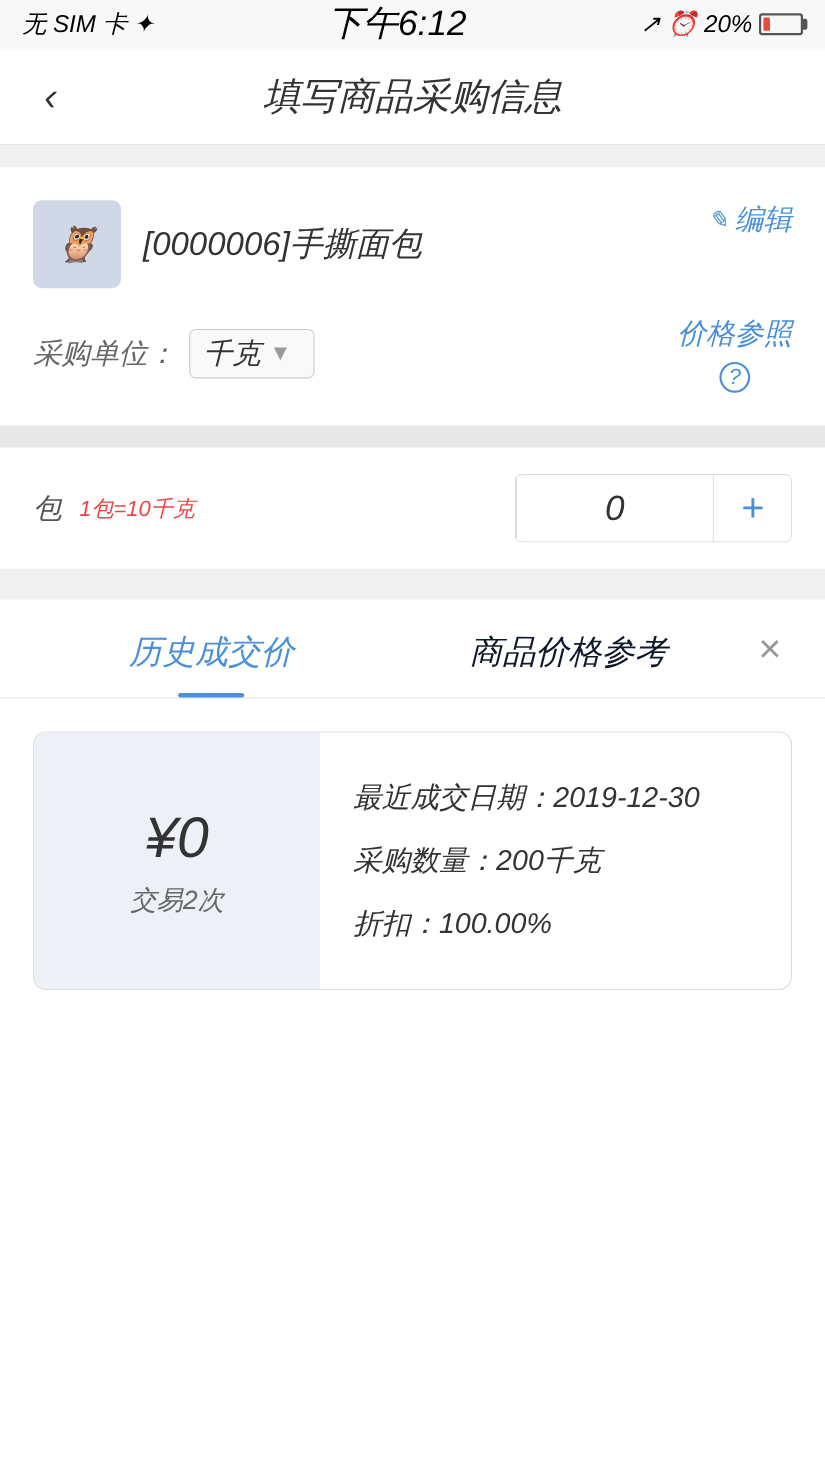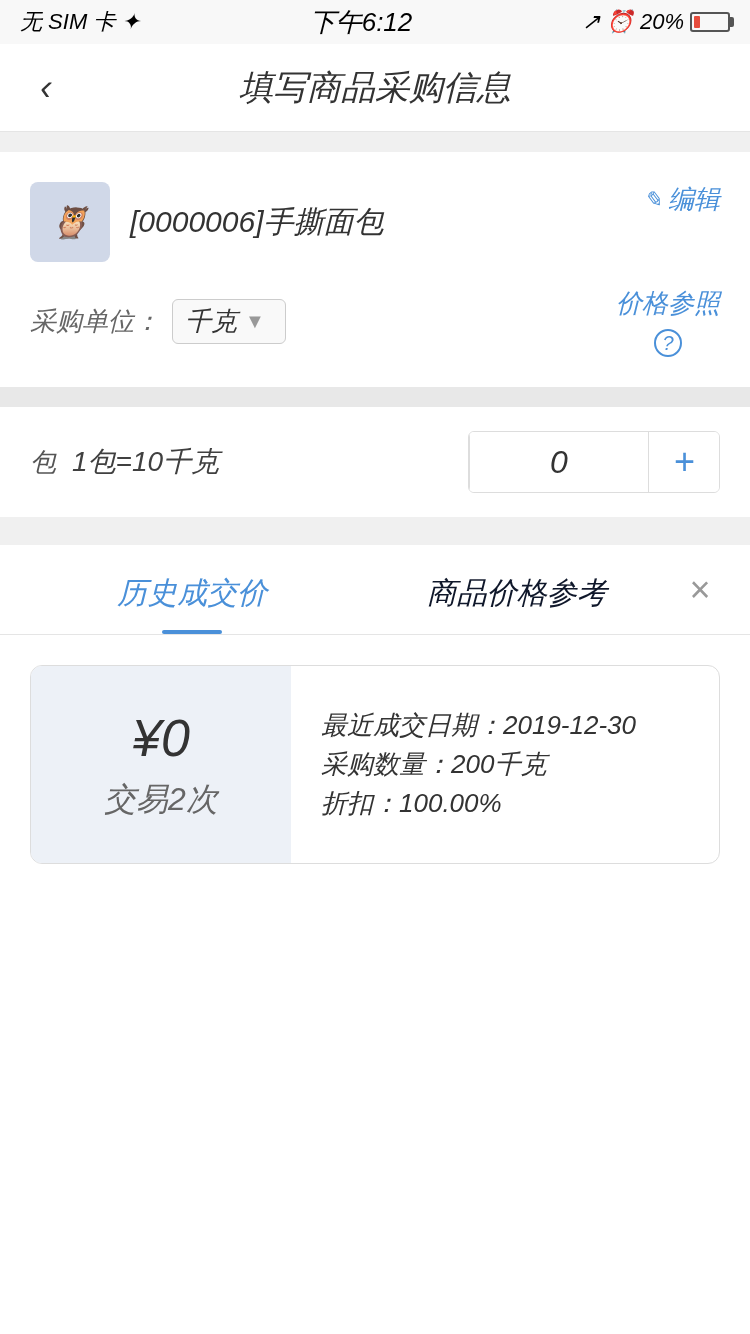--- a/index.html
+++ b/index.html
@@ -17,21 +17,21 @@
       height: 44px;
       background: #f8f8f8;
       display: flex;
       align-items: center;
       justify-content: space-between;
       padding: 0 20px;
       font-size: 24px;
       color: #000;
     }
     .status-left { font-size: 22px; }
-    .status-center { font-size: 26px; font-weight: 500; }
+    .status-center { font-size: 32px; font-weight: 500; }
     .status-right {
       display: flex;
       align-items: center;
       gap: 6px;
       font-size: 22px;
     }
     .battery-icon {
       width: 40px;
       height: 20px;
       border: 2px solid #555;
@@ -192,22 +192,22 @@
     .qty-label {
       display: flex;
       align-items: center;
       gap: 16px;
     }
     .qty-icon {
       font-size: 26px;
       color: #555;
     }
     .qty-hint {
-      font-size: 28px;
-      color: #404040;
+      font-size: 20px;
+      color: #ef4444;
     }
     .qty-controls {
       display: flex;
       align-items: center;
       border: 1px solid #ddd;
       border-radius: 6px;
       overflow: hidden;
     }
     .qty-input {
       width: 180px;
@@ -293,29 +293,30 @@
       align-items: center;
       justify-content: center;
       padding: 40px 20px;
     }
     .price-amount {
       font-size: 52px;
       color: #333;
       font-weight: 500;
     }
     .price-trades {
-      font-size: 32px;
+      font-size: 24px;
       color: #666;
       margin-top: 10px;
     }
     .price-right {
       flex: 1;
       padding: 40px 30px;
       display: flex;
       flex-direction: column;
+      gap: 18px;
     }
     .price-detail-item {
       font-size: 26px;
       color: #333;
       line-height: 1.5;
     }
 
     
     .page-rest {
       background: #fff;

